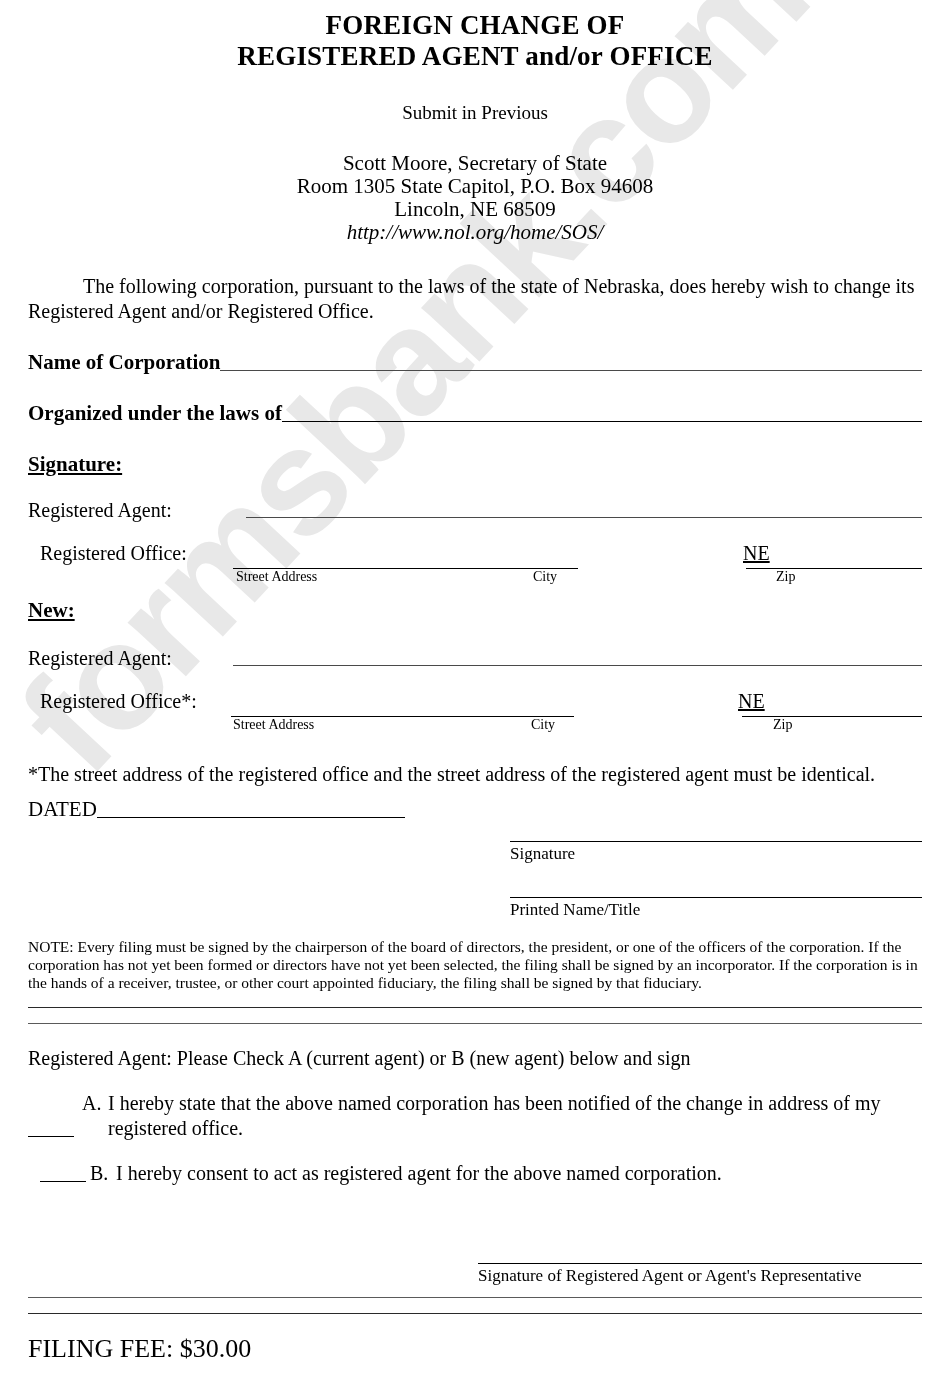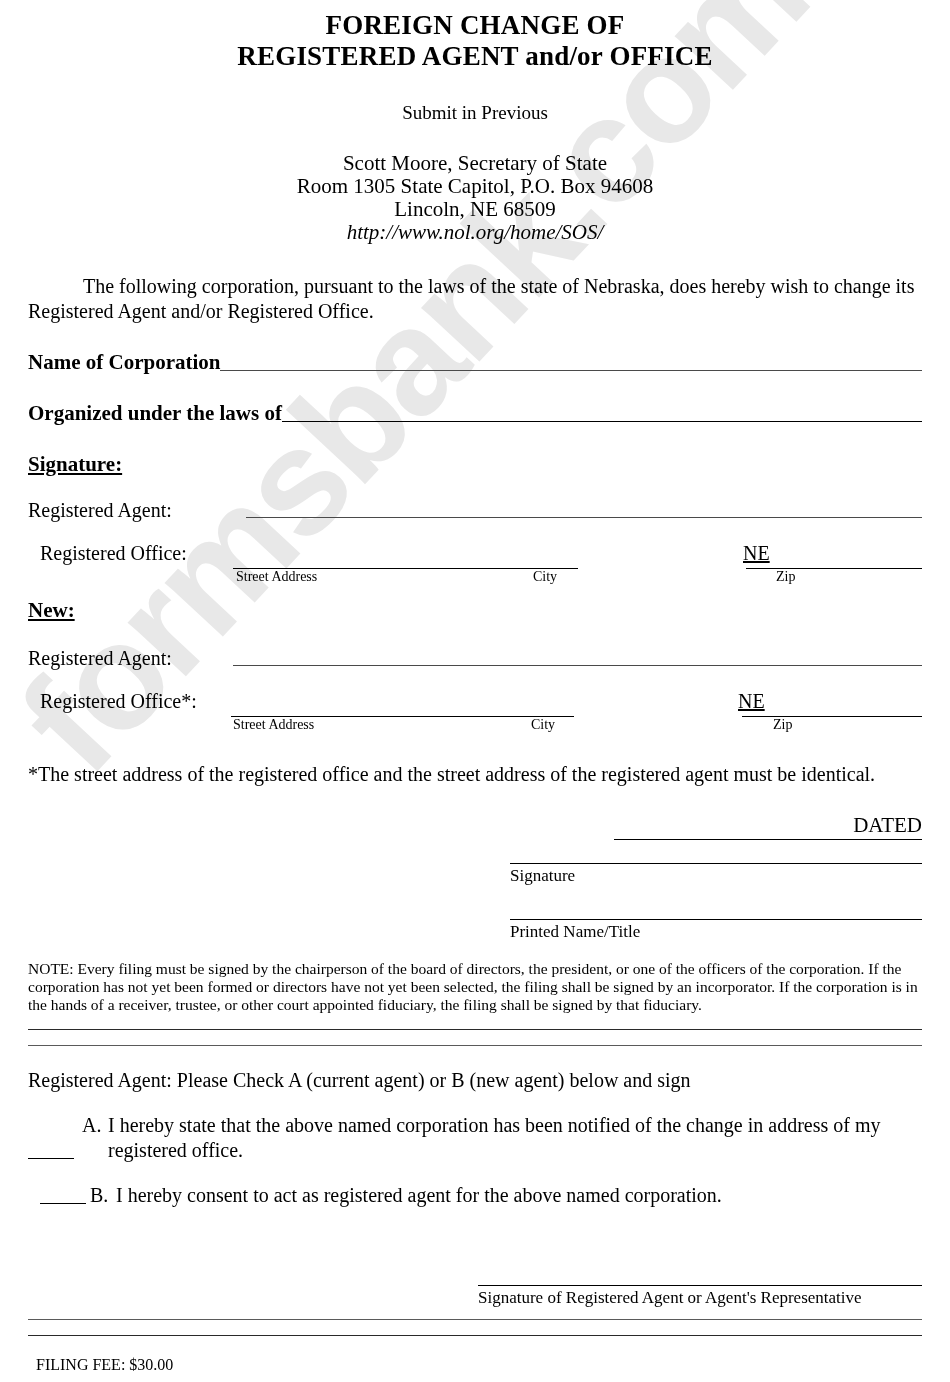--- a/index.html
+++ b/index.html
@@ -141,24 +141,23 @@
     text-decoration: underline;
   }
 
   
   .asterisk-note {
     margin: 20px 28px 0 28px;
     font-size: 20px;
     line-height: 25px;
   }
   .dated-row {
-    margin: 26px 28px 0 28px;
+    margin: 10px 28px 0 28px;
     display: flex;
     align-items: flex-end;
-    flex-direction: column;
   }
   .dated-row .rule {
     flex: none;
     width: 308px;
   }
 
   .sig-block {
     position: relative;
     margin-top: 18px;
     margin-left: 510px;
@@ -233,22 +232,22 @@
     margin-left: 478px;
     margin-right: 28px;
   }
   .agent-sig-caption {
     font-size: 17px;
     line-height: 20px;
     padding-top: 2px;
   }
 
   .filing-fee {
-    margin: 20px 28px 0 36px;
-    font-size: 16px;
+    margin: 20px 28px 0 28px;
+    font-size: 26px;
   }
 
   .footer {
     margin: 28px 28px 0 28px;
     display: flex;
     justify-content: space-between;
     font-size: 18px;
   }
 </style>
 </head>

